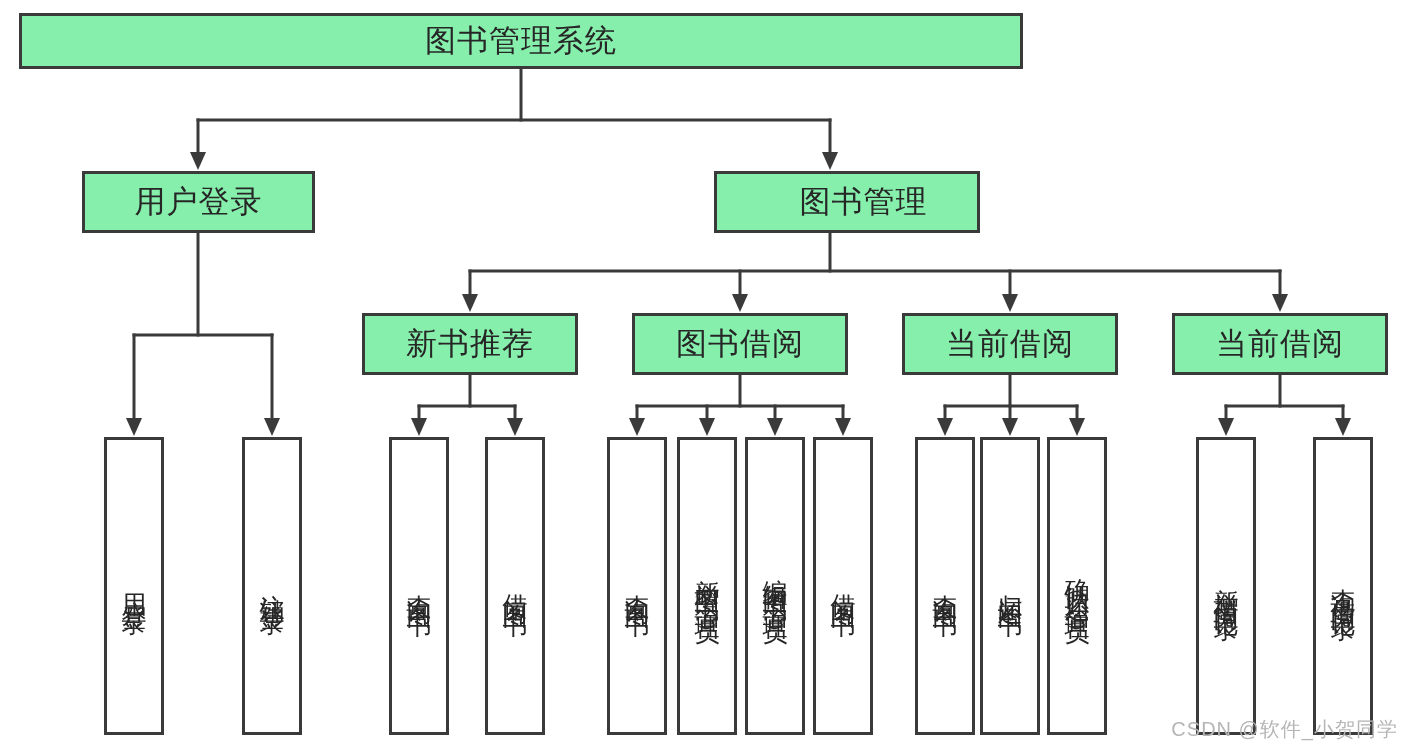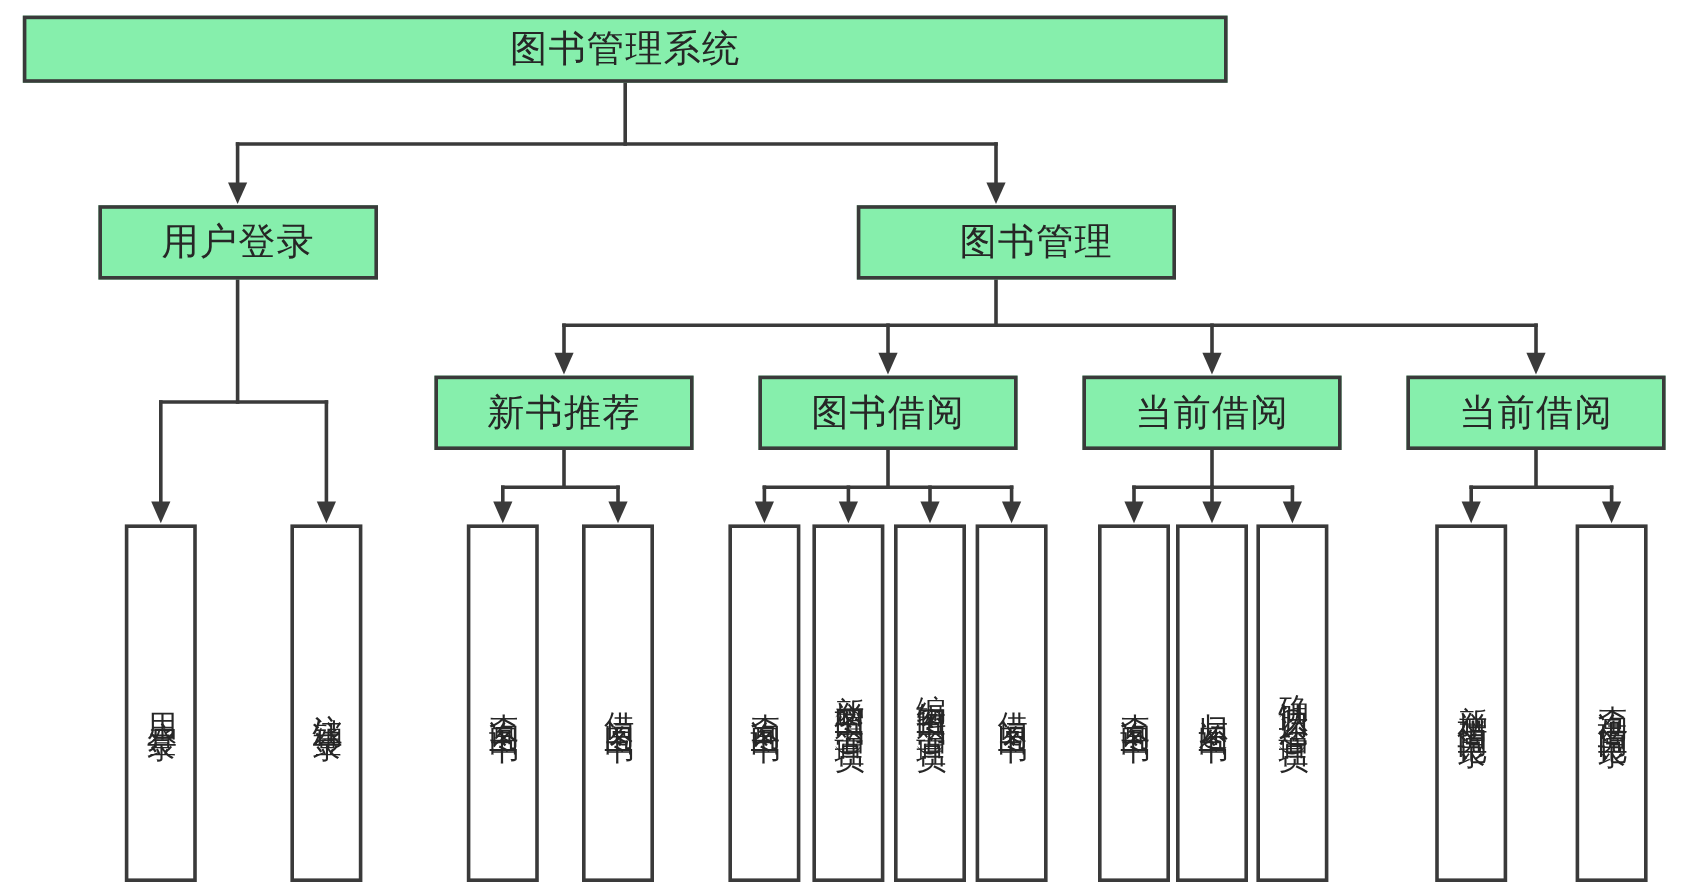--- a/index.html
+++ b/index.html
@@ -177,14 +177,15 @@
     <span class="vtext">确认归还（管理员）</span>
   </div>
 
   <div class="leaf" style="left:1196px;">
     <span class="vtext">新增借阅记录</span>
   </div>
   <div class="leaf" style="left:1313px;">
     <span class="vtext">查询借阅记录</span>
   </div>
 
+  <div class="watermark">CSDN @软件_小贺同学</div>
 
 </div>
 
 </body></html>

